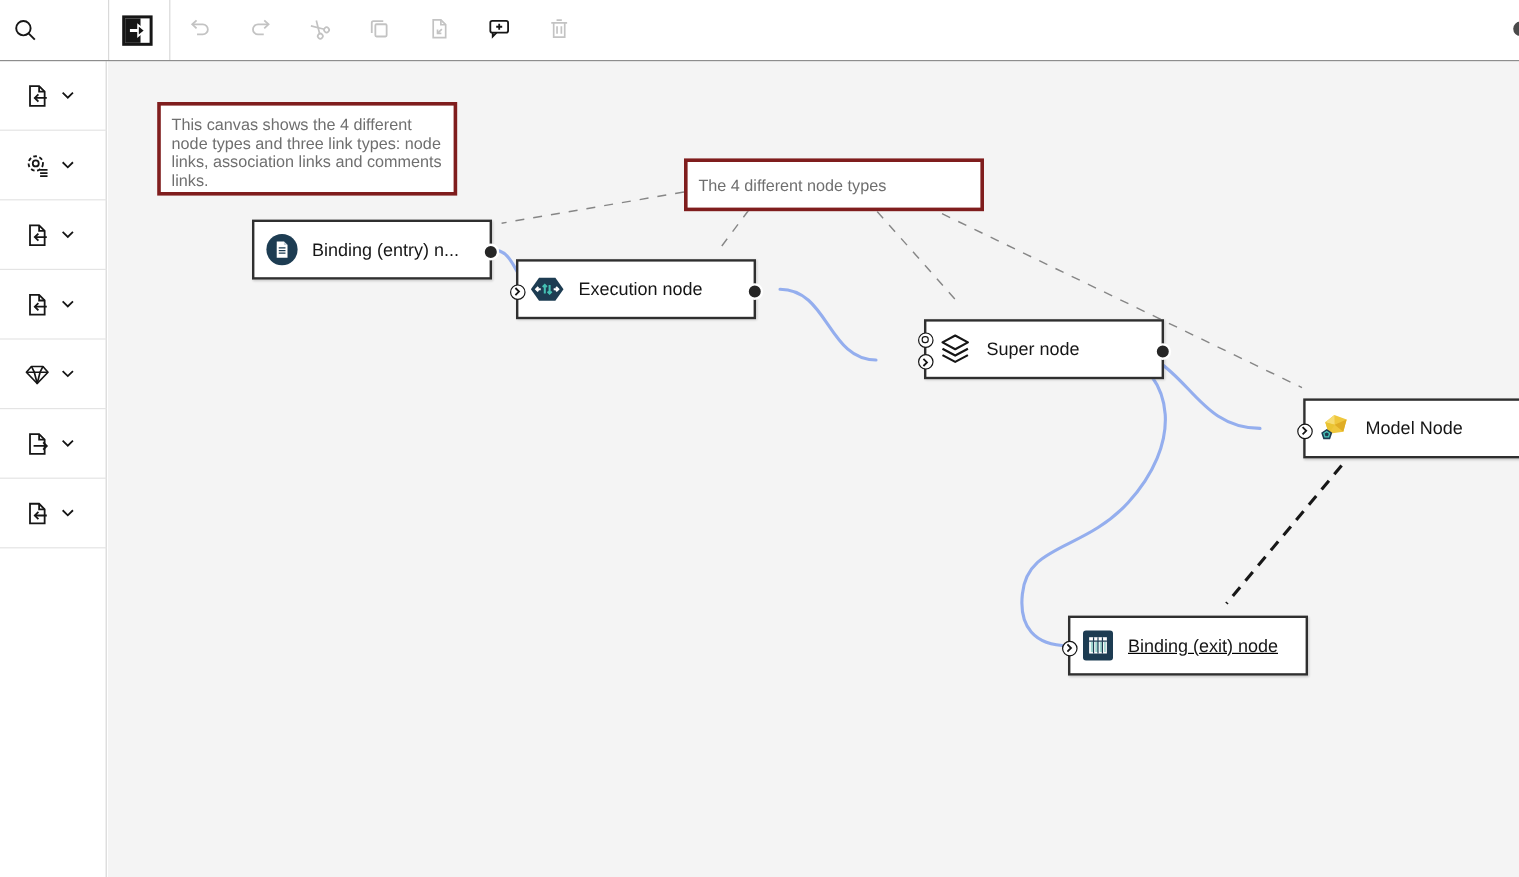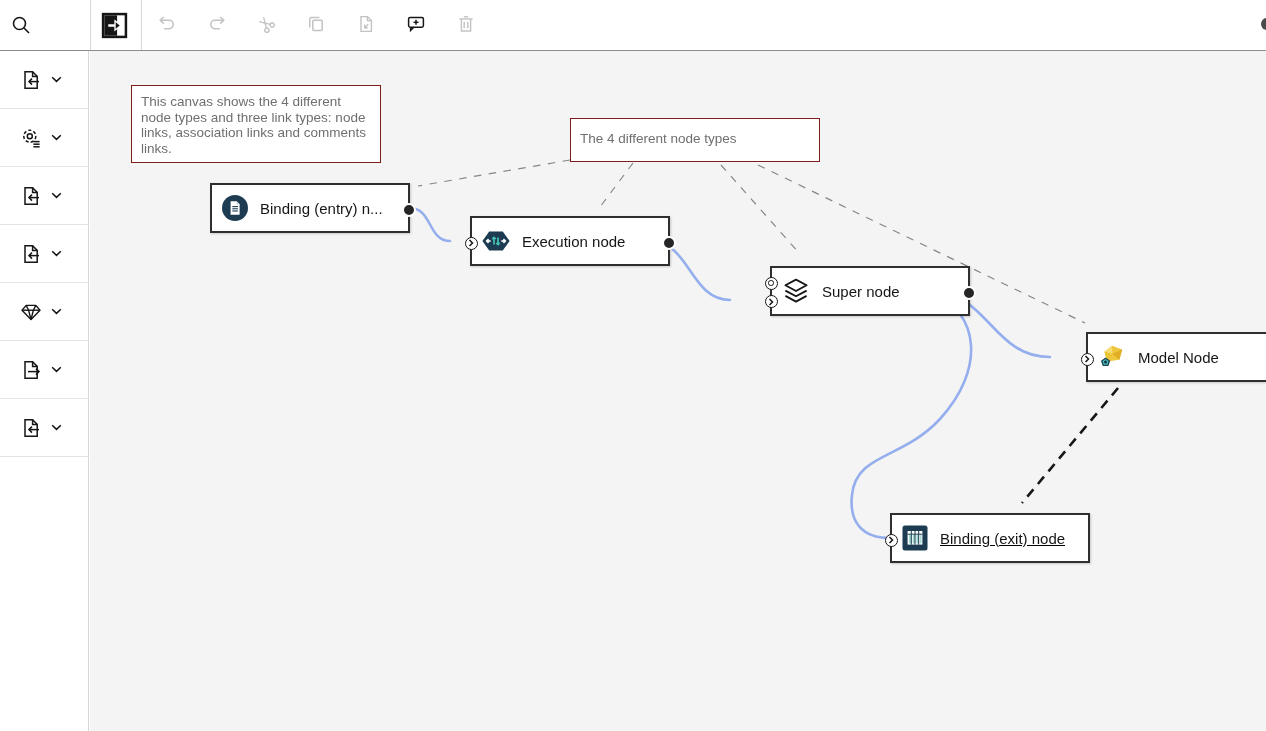--- a/index.html
+++ b/index.html
@@ -22,22 +22,22 @@
   .cat .ic { margin-left:20px; display:flex; }
   .cat .chev { margin-left:9px; display:flex; }
 
   
   .canvas { position:absolute; left:90px; top:51px; width:1176px; height:680px; background:#f4f4f4; overflow:hidden; }
   svg.links { position:absolute; left:0; top:0; }
   .comment-link { stroke:#868686; stroke-width:1.2; stroke-dasharray:7.5 7.5; fill:none; }
   .node-link { stroke:#94aeee; stroke-width:2.6; fill:none; stroke-linecap:round; }
   .assoc-link { stroke:#171717; stroke-width:2.6; stroke-dasharray:9.5 7; fill:none; }
 
-  .comment { position:absolute; background:#fff; border:1px solid #7f1d1d; color:#6f6f6f; font-size:13.5px; line-height:15.5px; padding:8px 9px; }
-  .comment.c2 { padding-top:12px; }
+  .comment { position:absolute; background:#fff; border:3px solid #7f1d1d; color:#6f6f6f; font-size:13.5px; line-height:15.5px; padding:8px 9px; }
+  .comment.c2 { padding-top:12px;margin-top:14px; }
 
   .node { position:absolute; width:200px; height:50px; background:#fff; border:2px solid #2f2f2f; display:flex; align-items:center; box-shadow:1px 1px 2px rgba(0,0,0,0.18); cursor:pointer; }
   .node .nicon { margin-left:9px; display:flex; flex:0 0 auto; }
   .node .nlabel { margin-left:11px; font-size:15px; color:#161616; white-space:nowrap; overflow:hidden; }
 
   .port { position:absolute; width:13px; height:13px; border-radius:50%; background:#fff; border:1.5px solid #161616; display:flex; align-items:center; justify-content:center; z-index:3; }
   .port.left { left:-7.5px; }
   .port.right { right:-7.5px; }
   .port.out-filled { width:14px; height:14px; background:#262626; border:2.5px solid #fff; right:-8px; }
   .port.out-open { width:13px; height:13px; background:#fff; border:2px solid #161616; }
@@ -278,21 +278,21 @@
             <line x1="11.3" y1="12.6" x2="16.9" y2="12.6"></line>
               <line x1="11.3" y1="14.8" x2="16.9" y2="14.8"></line>
               <line x1="11.3" y1="17" x2="16.9" y2="17"></line>
           </g>
         </svg>
       </span>
       <span class="nlabel">Binding (entry) n...</span>
       <span class="port right out-filled" style="top:18px;"></span>
     </div>
 
-    <div class="node" style="left:380px; top:165px;">
+    <div class="node" style="left:340px; top:165px;">
       <span class="nicon">
         <svg width="30" height="28" viewBox="0 0 30 28">
           <polygon points="8.2,4.4 21.8,4.4 28.6,14 21.8,23.6 8.2,23.6 1.4,14" fill="#1d3c52"></polygon>
           <g stroke="#fff" stroke-width="1.7" fill="none">
             <line x1="5.8" y1="14" x2="9.6" y2="14"></line>
               <polyline points="7.6,12.2 5.8,14 7.6,15.8"></polyline>
             <line x1="20.4" y1="14" x2="24.2" y2="14"></line>
               <polyline points="22.4,12.2 24.2,14 22.4,15.8"></polyline>
           </g>
           <g stroke="#45c0b3" stroke-width="1.7" fill="none">

